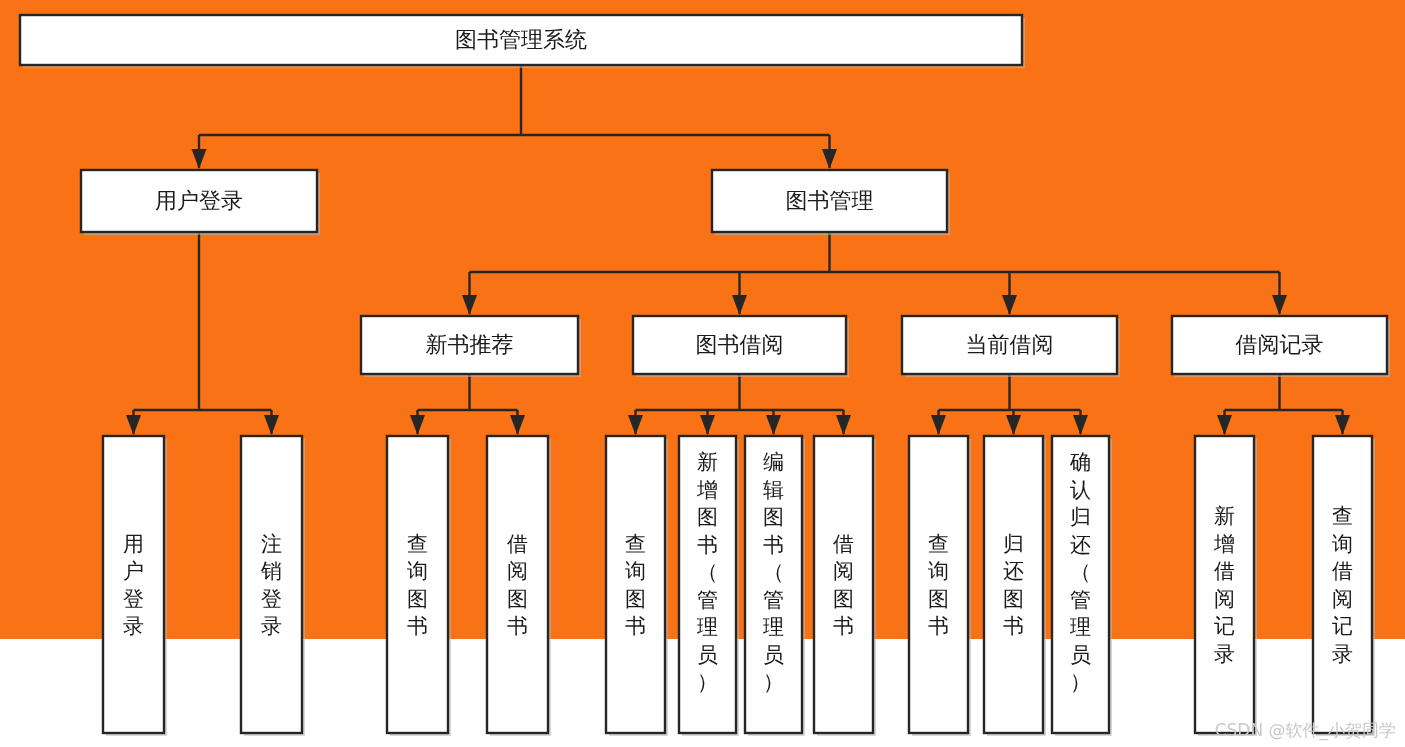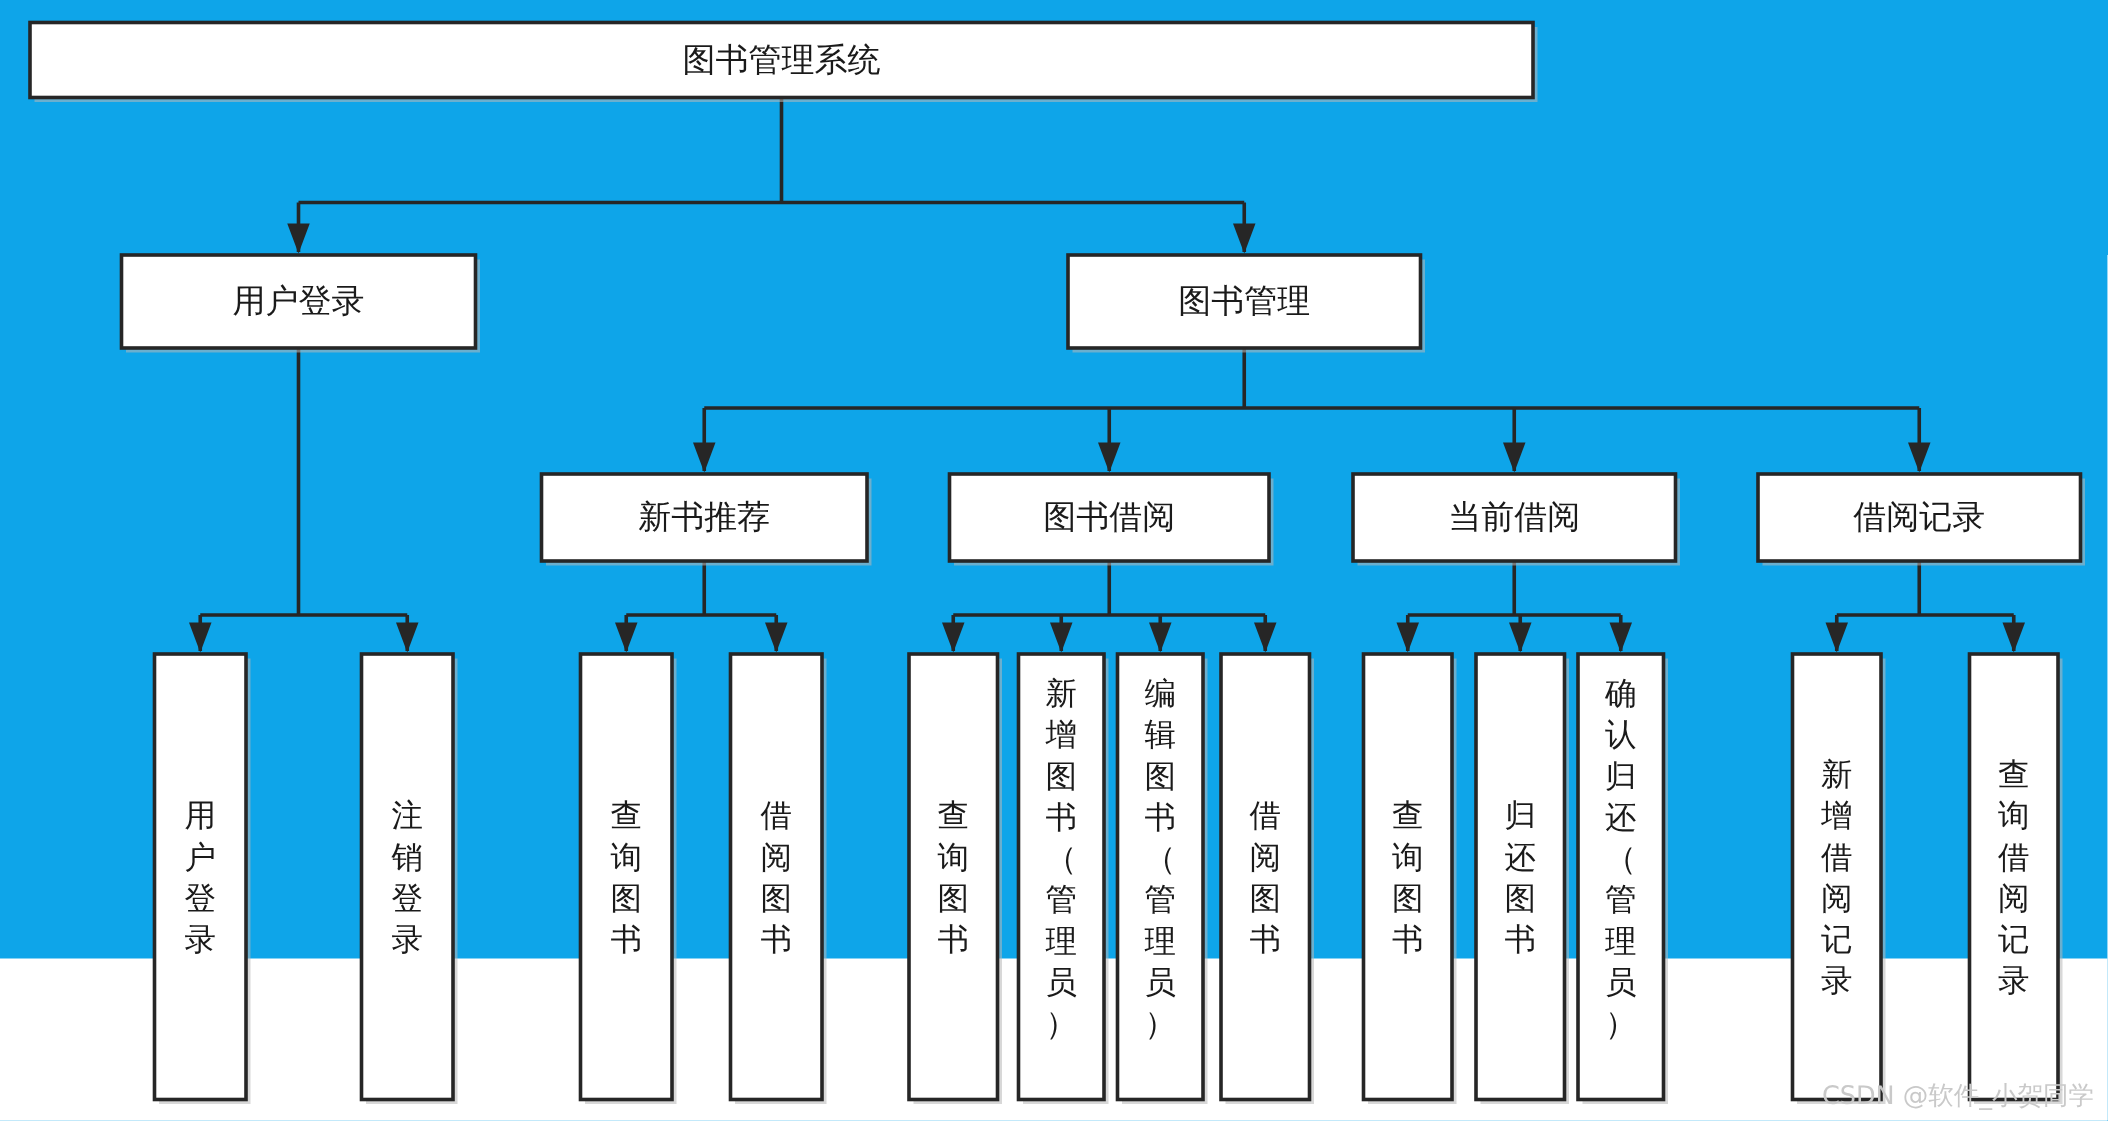--- a/index.html
+++ b/index.html
@@ -11,21 +11,21 @@
   body {
     width: 1405px;
     height: 747px;
     overflow: hidden;
     font-family: "DejaVu Sans", "Liberation Sans", sans-serif;
   }
   #diagram-root {
     position: relative;
     width: 1405px;
     height: 639px;
-    background: #0ea5e9;
+    background: #f97316;
     text-decoration: underline;
   }
   svg#tree-svg {
     position: absolute;
     top: 0;
     left: 0;
     width: 1405px;
     height: 747px;
     display: block;
   }

